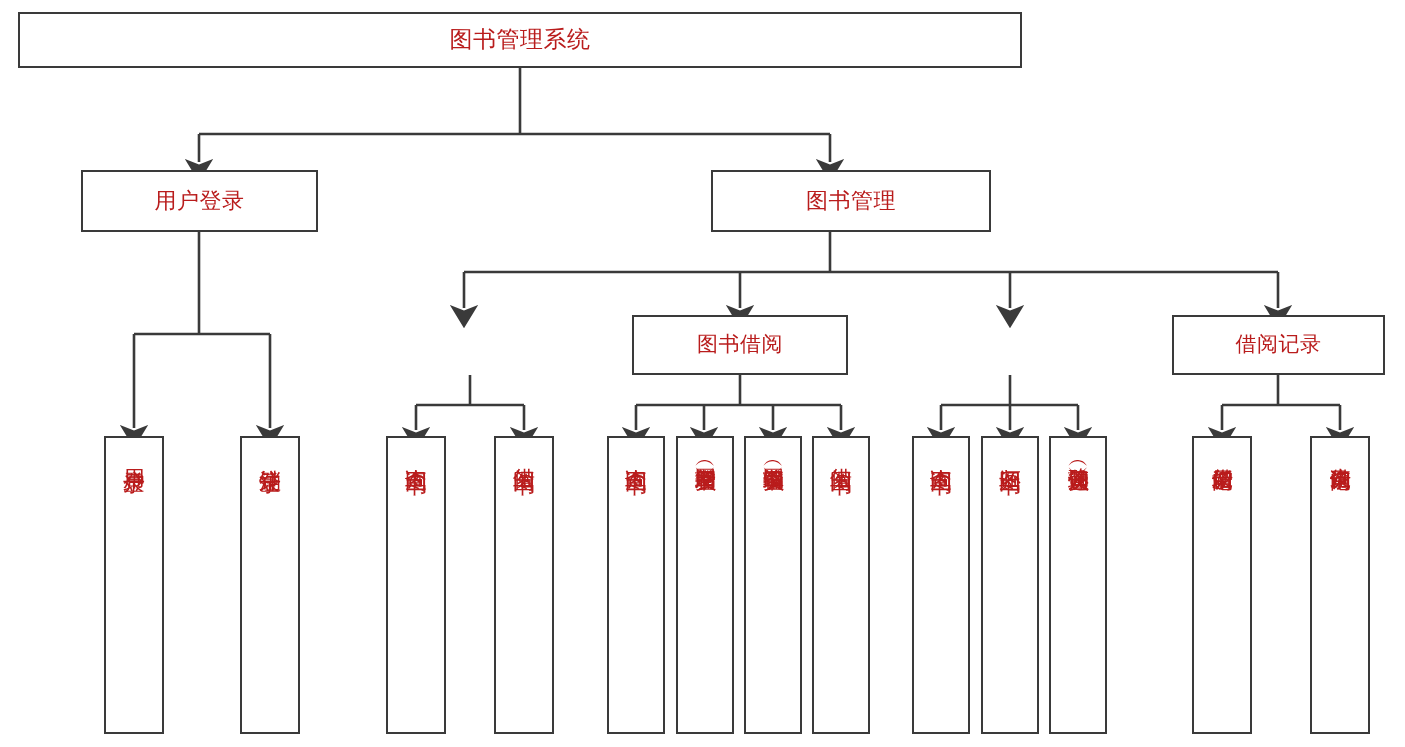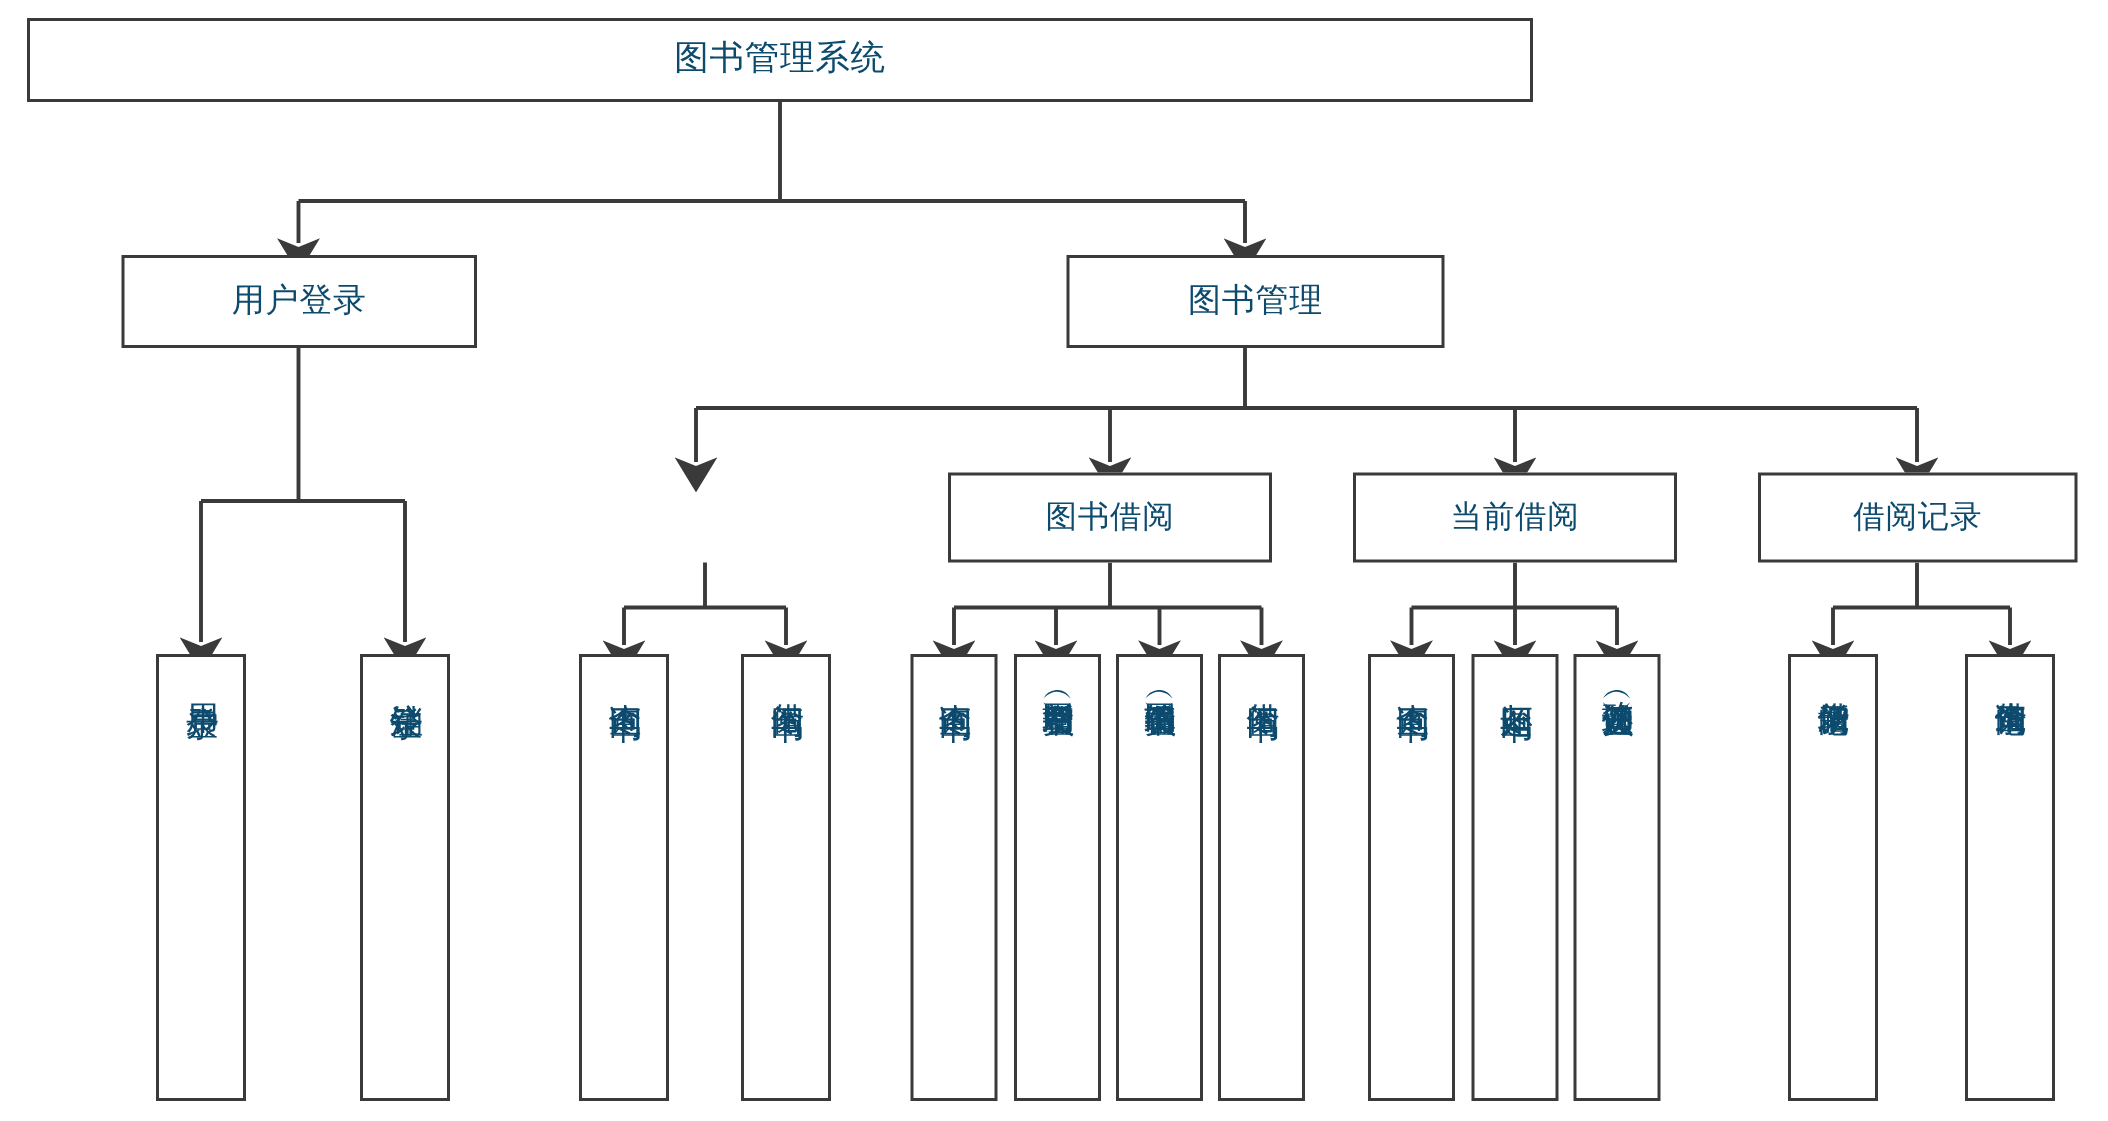--- a/index.html
+++ b/index.html
@@ -24,21 +24,21 @@
     top: 0;
     width: 1405px;
     height: 747px;
     pointer-events: none;
   }
   .node {
     position: absolute;
     box-sizing: border-box;
     border: 2px solid #3a3a3a;
     background: #ffffff;
-    color: #0c4a6e;
+    color: #b91c1c;
     display: flex;
     align-items: center;
     justify-content: center;
     text-align: center;
   }
   .node .node-label {
     display: block;
     line-height: 1.12;
     letter-spacing: 0.5px;
   }
@@ -132,30 +132,27 @@
     </g>
   </svg>
 
   <div class="node node-root" style="left:18px; top:12px; width:1004px; height:56px;">
     <span class="node-label">图书管理系统</span>
   </div>
 
   <div class="node node-l2" style="left:81px; top:170px; width:237px; height:62px;">
     <span class="node-label">用户登录</span>
   </div>
-  <div class="node node-l2" style="left:711px; top:170px; width:252px; height:62px;">
+  <div class="node node-l2" style="left:711px; top:170px; width:280px; height:62px;">
     <span class="node-label">图书管理</span>
   </div>
 
   <div class="node node-l3" style="left:632px; top:315px; width:216px; height:60px;">
     <span class="node-label">图书借阅</span>
   </div>
-  <div class="node node-l3" style="left:902px; top:315px; width:216px; height:60px;">
-    <span class="node-label">当前借阅</span>
-  </div>
   <div class="node node-l3" style="left:1172px; top:315px; width:213px; height:60px;">
     <span class="node-label">借阅记录</span>
   </div>
 
   <div class="node node-leaf" style="left:104px; top:436px; width:60px; height:298px;">
     <span class="node-label">用户登录</span>
   </div>
   <div class="node node-leaf" style="left:240px; top:436px; width:60px; height:298px;">
     <span class="node-label">注销登录</span>
   </div>

